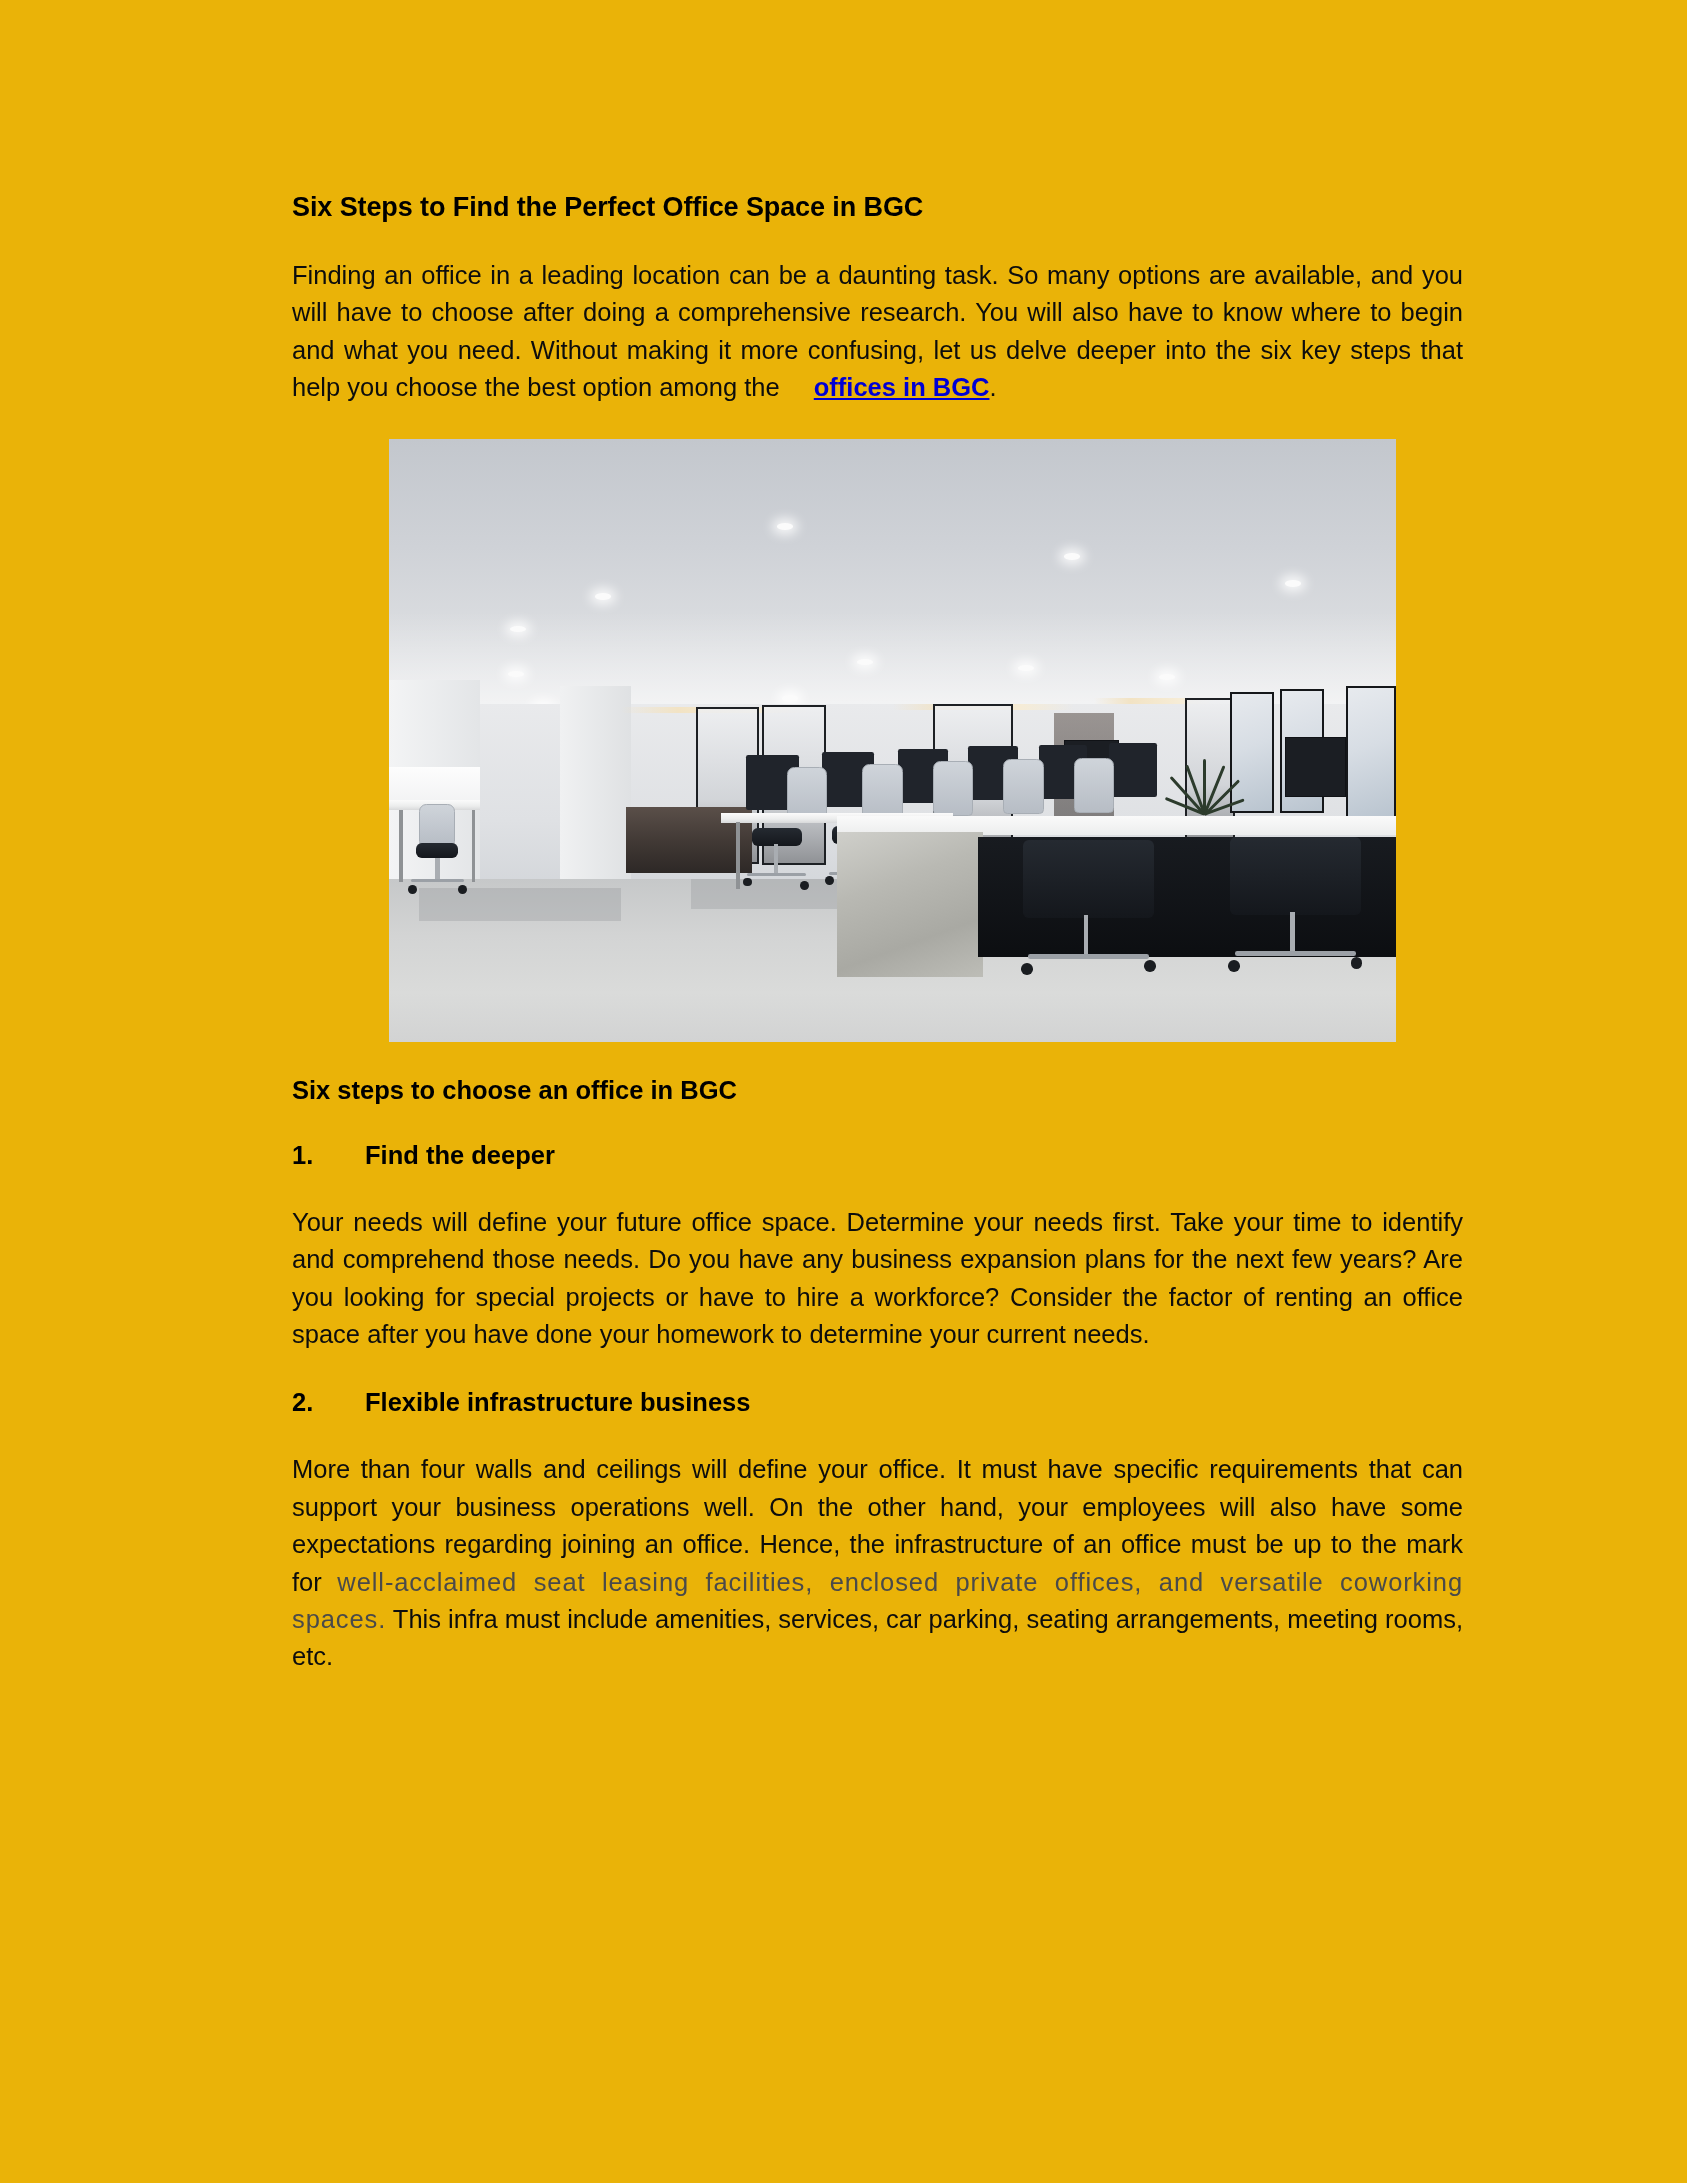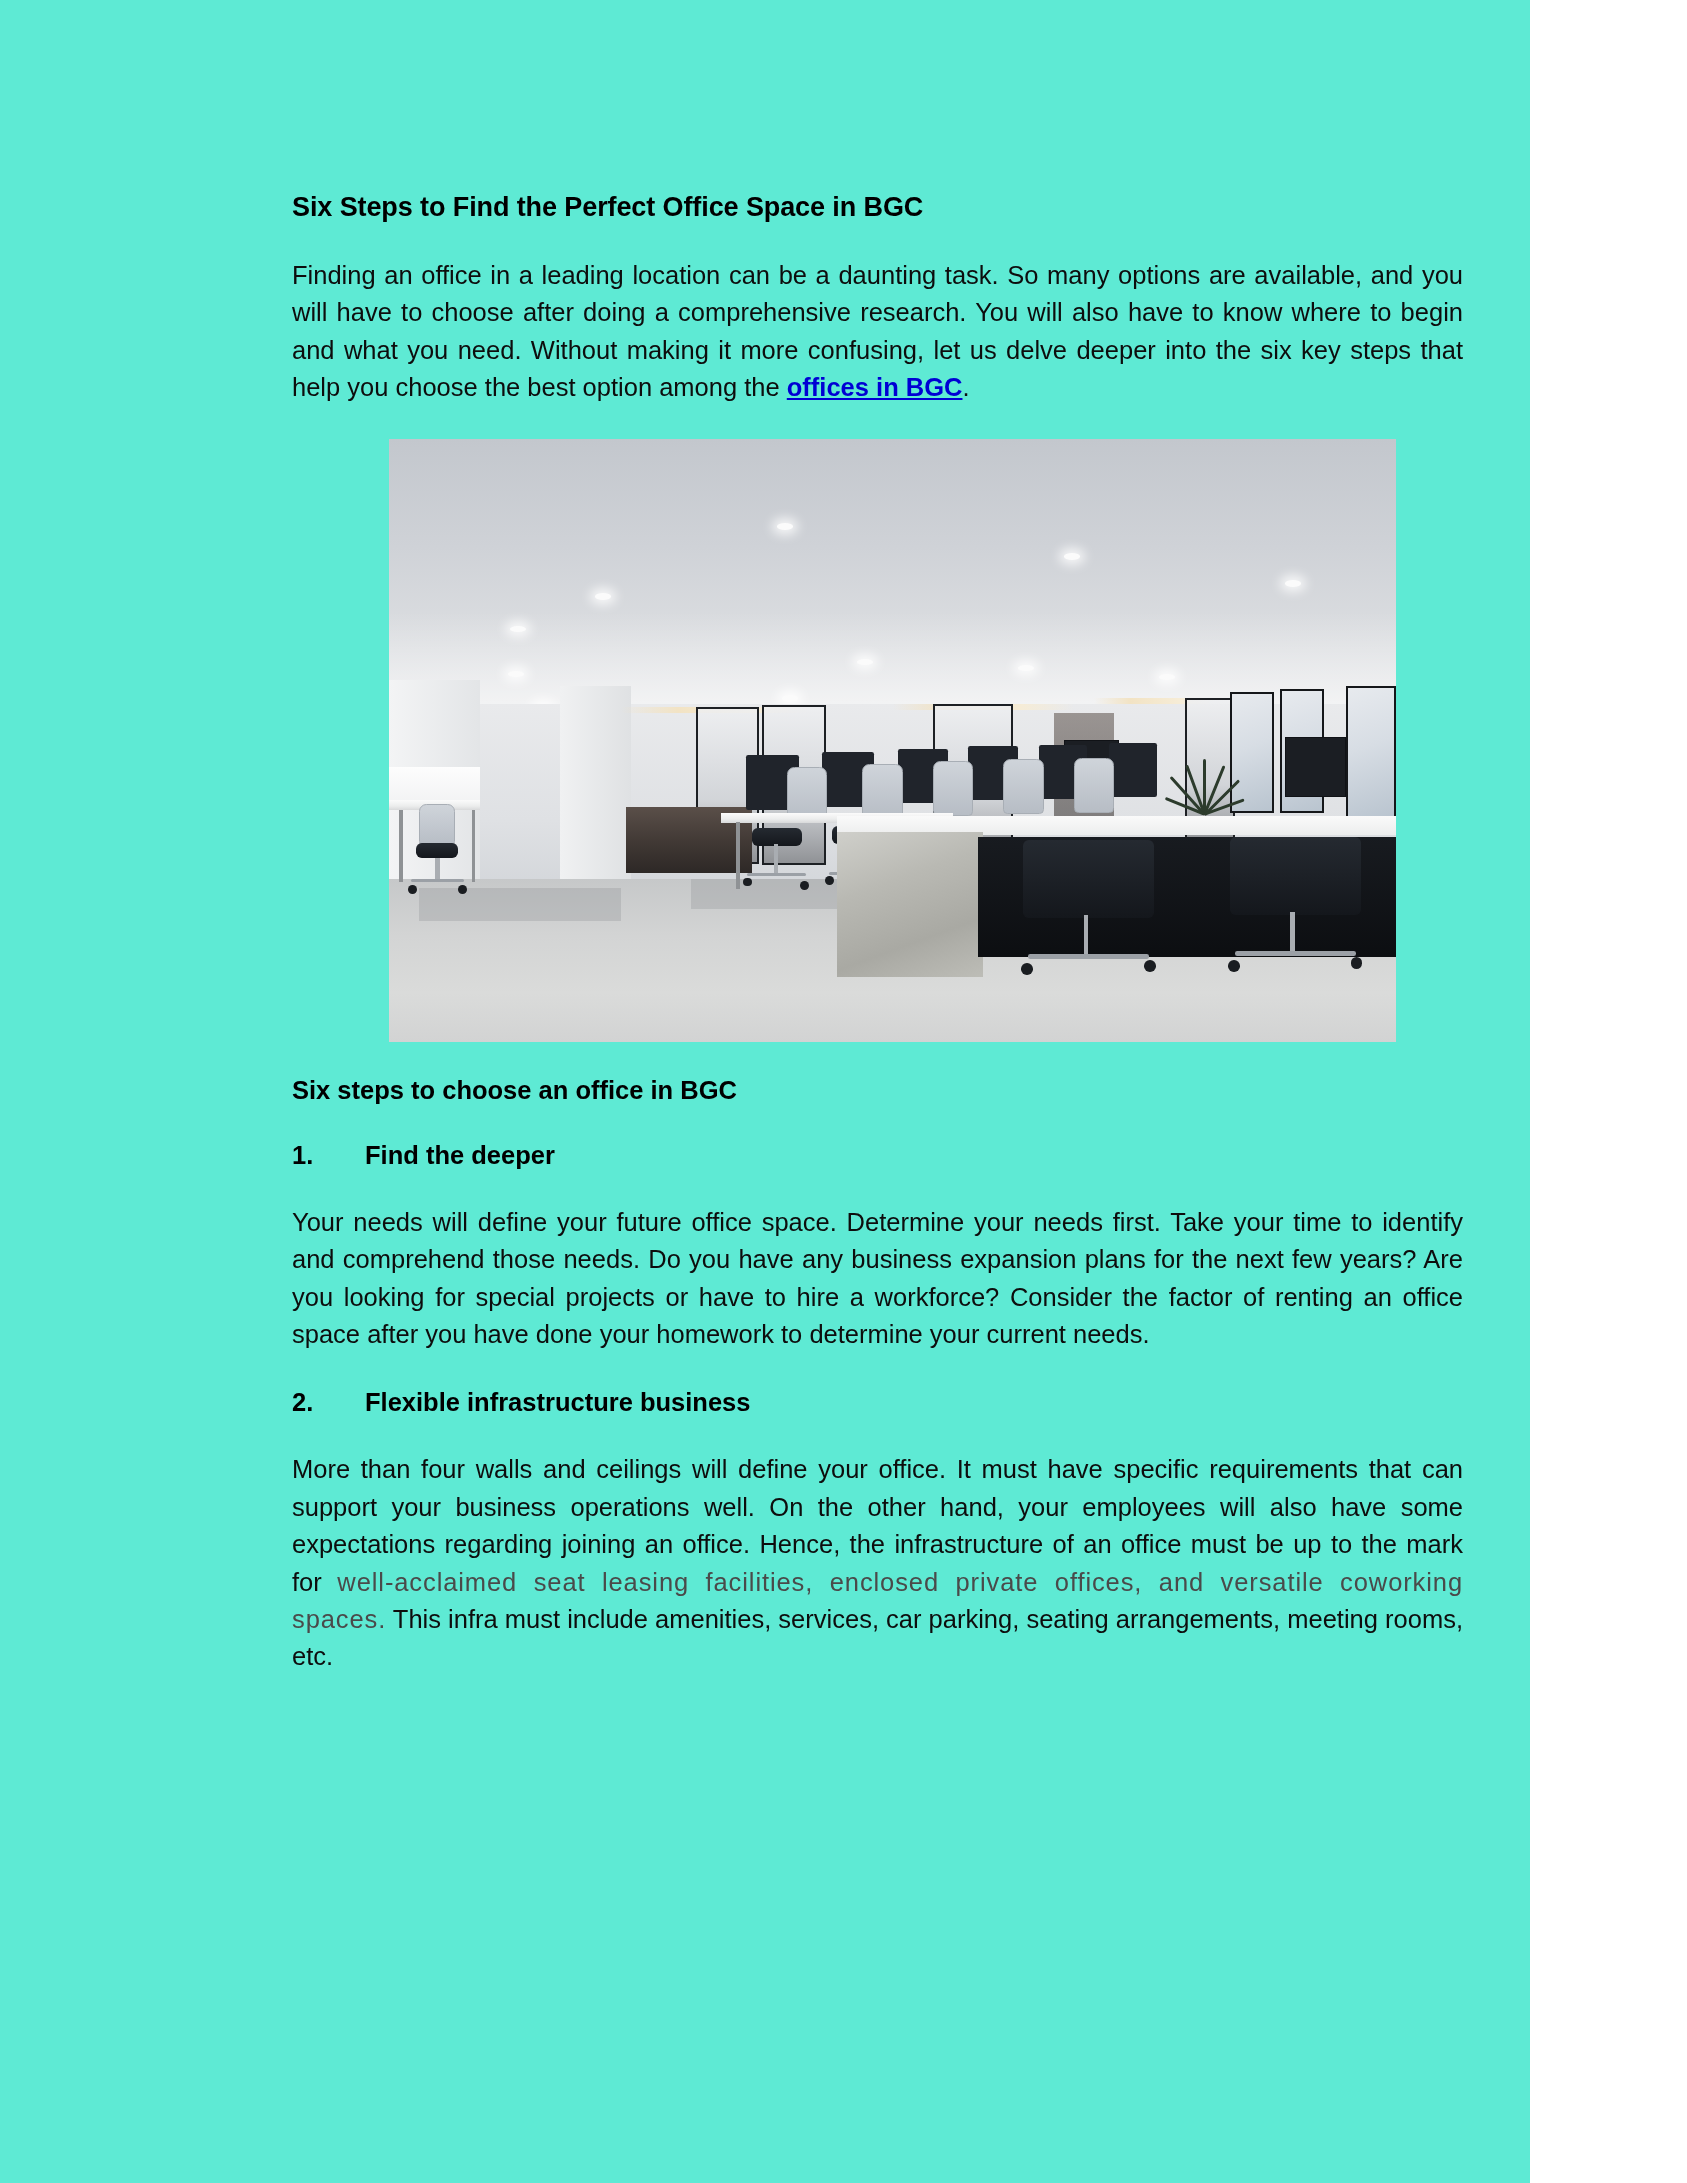--- a/index.html
+++ b/index.html
@@ -11,23 +11,23 @@
   body {
     width: 1687px;
     height: 2183px;
     font-family: "Liberation Sans", sans-serif;
     color: #000000;
     -webkit-font-smoothing: antialiased;
   }
 
   .page {
     position: relative;
-    width: 1530px;
+    width: 1687px;
     height: 2183px;
-    background: #5eead4;
+    background: #eab308;
     overflow: hidden;
   }
 
   .doc-body {
     position: absolute;
     left: 292px;
     top: 191px;
     width: 1171px;
   }
 
@@ -74,20 +74,21 @@
     color: #0d0d0d;
     hyphens: none;
   }
   p.body-par:last-child { margin-bottom: 0; }
 
   a.inline-link {
     color: #0000d4;
     font-weight: bold;
     text-decoration: underline;
     text-underline-offset: 2.2px;
+    margin-left: 27px;
   }
 
   .muted-run {
     color: #4a4a4a;
     letter-spacing: 0.9px;
   }
 
   
   .figure-wrap {
     margin: 0 0 32px 0;

